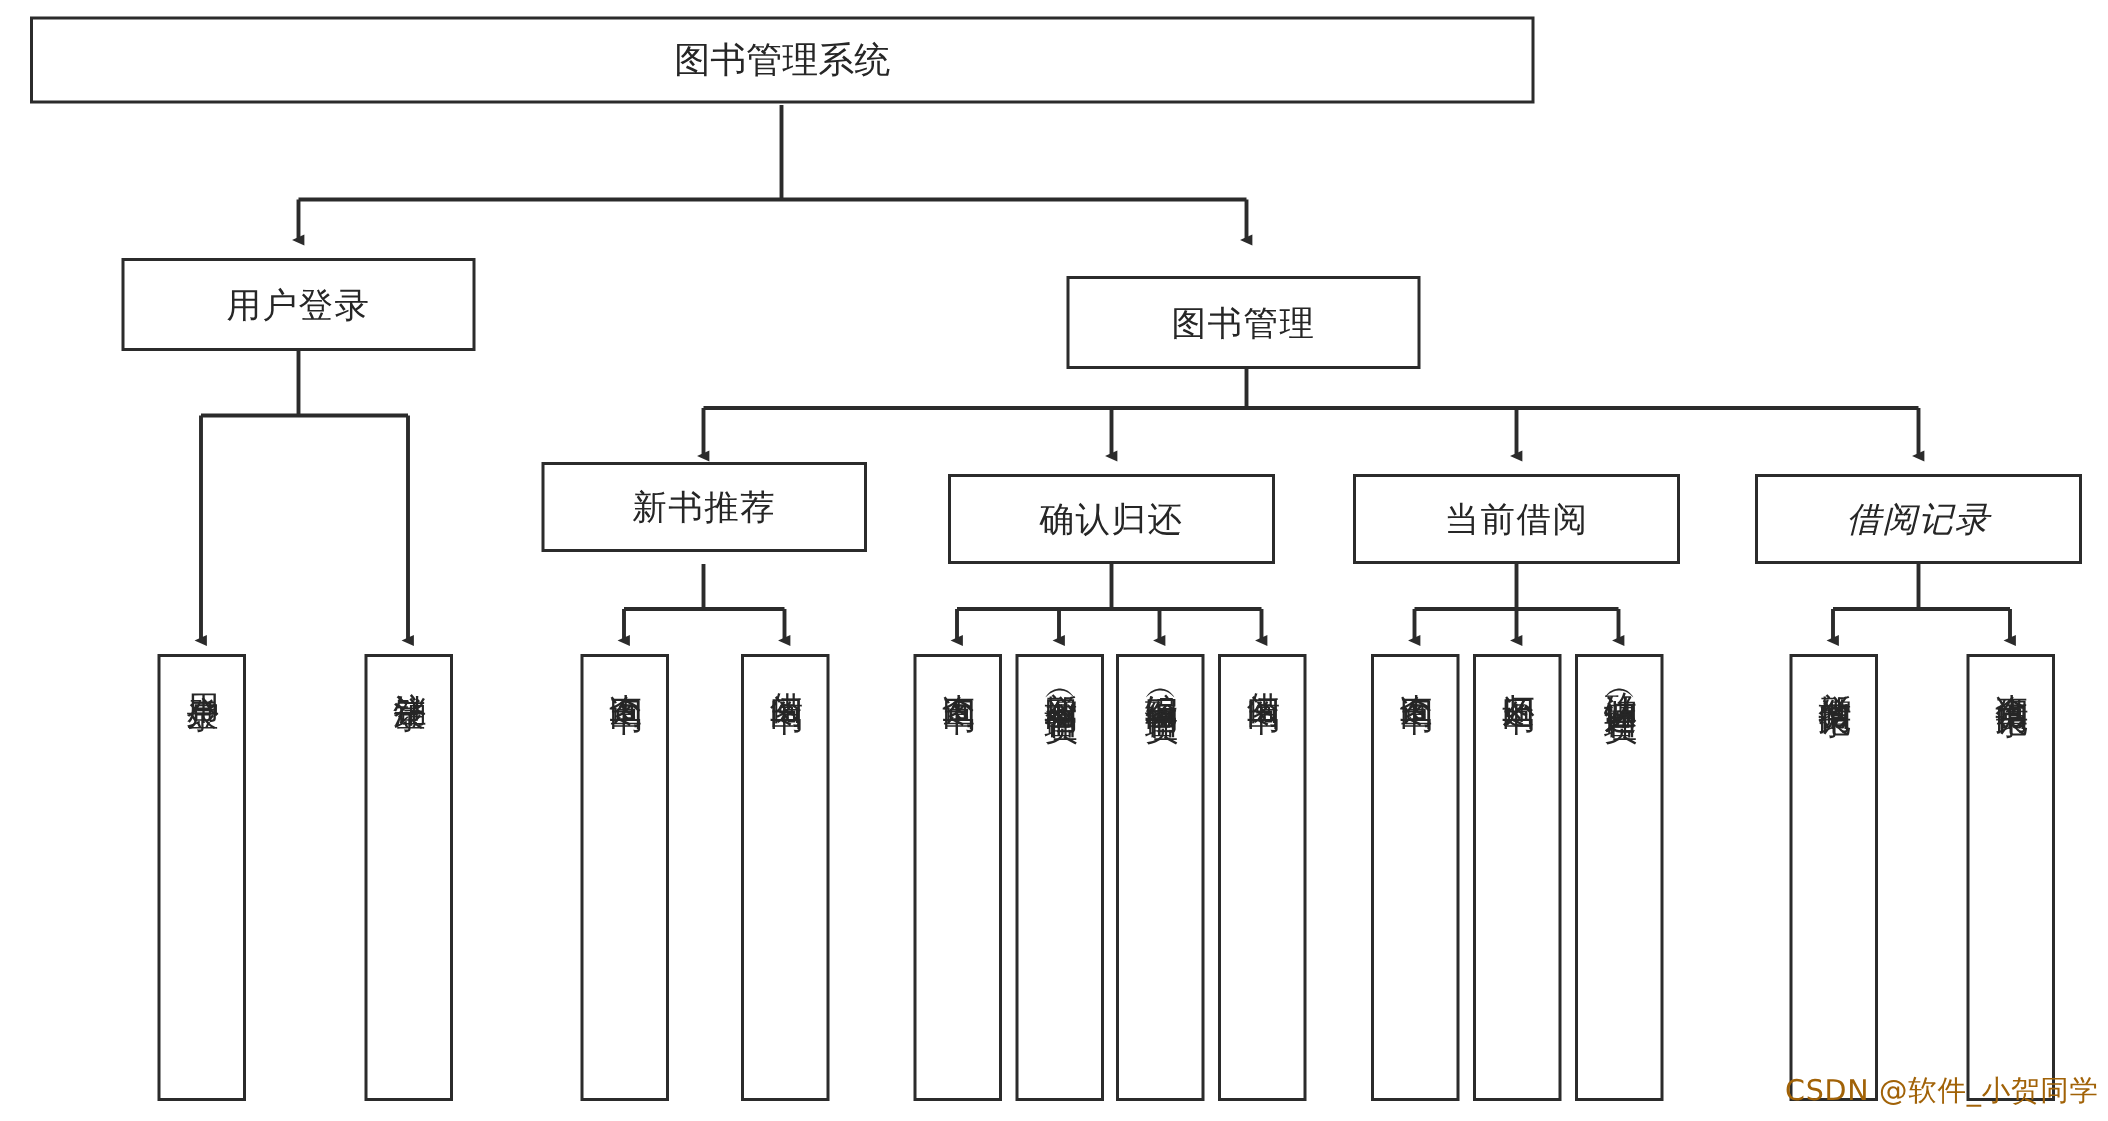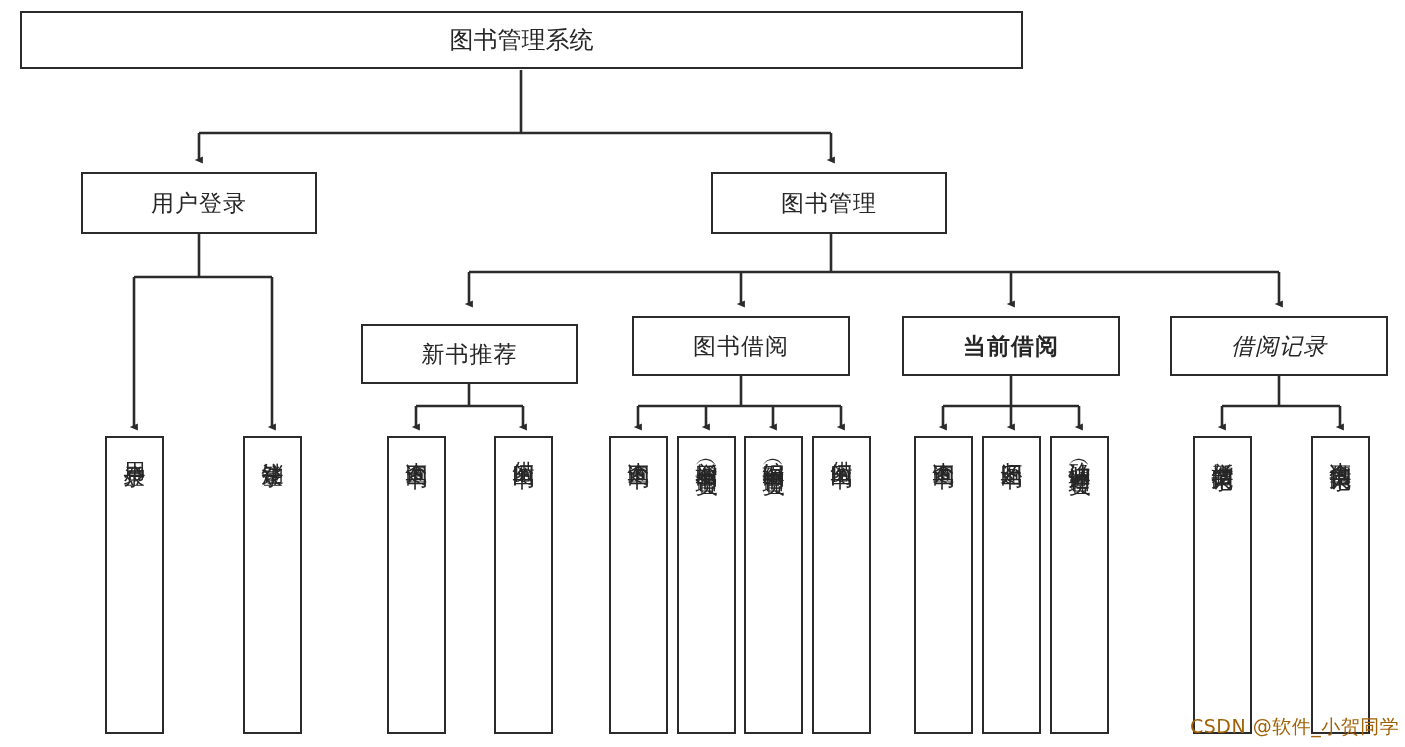--- a/index.html
+++ b/index.html
@@ -121,31 +121,31 @@
     </g>
   </svg>
 
   <div class="node root" style="left:20px; top:11px; width:1003px; height:58px;">
     <span>图书管理系统</span>
   </div>
 
   <div class="node horiz" style="left:81px; top:172px; width:236px; height:62px;">
     <span>用户登录</span>
   </div>
-  <div class="node horiz" style="left:711px; top:172px; width:236px; height:62px;">
+  <div class="node horiz" style="left:711px; top:184px; width:236px; height:62px;">
     <span>图书管理</span>
   </div>
 
-  <div class="node horiz" style="left:361px; top:324px; width:217px; height:60px;">
+  <div class="node horiz" style="left:361px; top:308px; width:217px; height:60px;">
     <span>新书推荐</span>
   </div>
   <div class="node horiz" style="left:632px; top:316px; width:218px; height:60px;">
-    <span>图书借阅</span>
+    <span>确认归还</span>
   </div>
-  <div class="node horiz" style="left:902px; top:316px; width:218px; height:60px;font-weight:bold;">
+  <div class="node horiz" style="left:902px; top:316px; width:218px; height:60px;">
     <span>当前借阅</span>
   </div>
   <div class="node horiz" style="left:1170px; top:316px; width:218px; height:60px;font-style:italic;">
     <span>借阅记录</span>
   </div>
 
   <div class="node leaf" style="left:105px; top:436px; width:59px; height:298px;">
     <span class="vtext">用户登录</span>
   </div>
   <div class="node leaf" style="left:243px; top:436px; width:59px; height:298px;">

